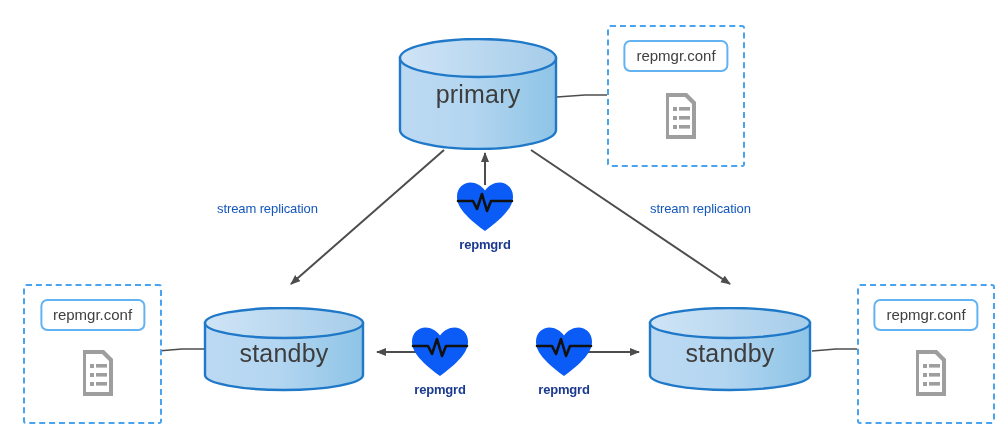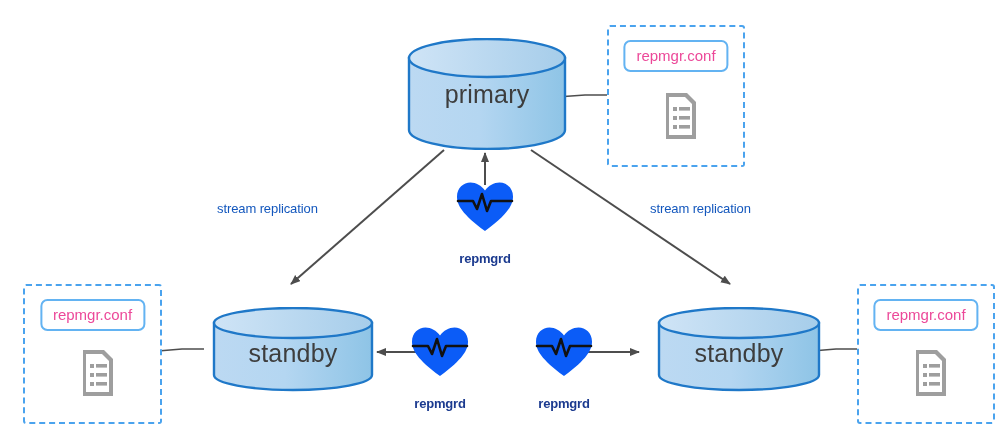--- a/index.html
+++ b/index.html
@@ -18,21 +18,20 @@
     position:absolute;
     left:0; top:0;
     width:1005px; height:445px;
     pointer-events:none;
   }
 
   
   .db{
     position:absolute;
     z-index:3;
-    margin-left:9px;
   }
   .db svg{display:block;}
   .db .db-label{
     position:absolute;
     left:0; right:0;
     top:50%;
     transform:translateY(-50%);
     text-align:center;
     color:#3d3d3d;
     font-size:25px;
@@ -51,42 +50,42 @@
   }
   .conf-pill{
     position:absolute;
     left:50%;
     transform:translateX(-50%);
     top:13px;
     border:2px solid #63b3f2;
     border-radius:7px;
     background:#ffffff;
     padding:5px 11px 6px 11px;
-    color:#ec4899;
+    color:#404040;
     font-size:15px;
     white-space:nowrap;
     font-family:"Liberation Sans", sans-serif;
   }
   .doc-icon{
     position:absolute;
     left:50%;
     transform:translateX(-50%);
     bottom:24px;
   }
   .doc-icon svg{display:block;}
 
   
   .heart-node{
     position:absolute;
     z-index:4;
     text-align:center;
   }
   .heart-node svg{display:block;margin:0 auto;}
   .heart-label{
-    margin-top:18px;
+    margin-top:4px;
     color:#1b3a8f;
     font-size:13px;
     font-weight:bold;
     font-family:"Liberation Sans", sans-serif;
     white-space:nowrap;
     letter-spacing:-.2px;
   }
 
   
   .edge-label{

